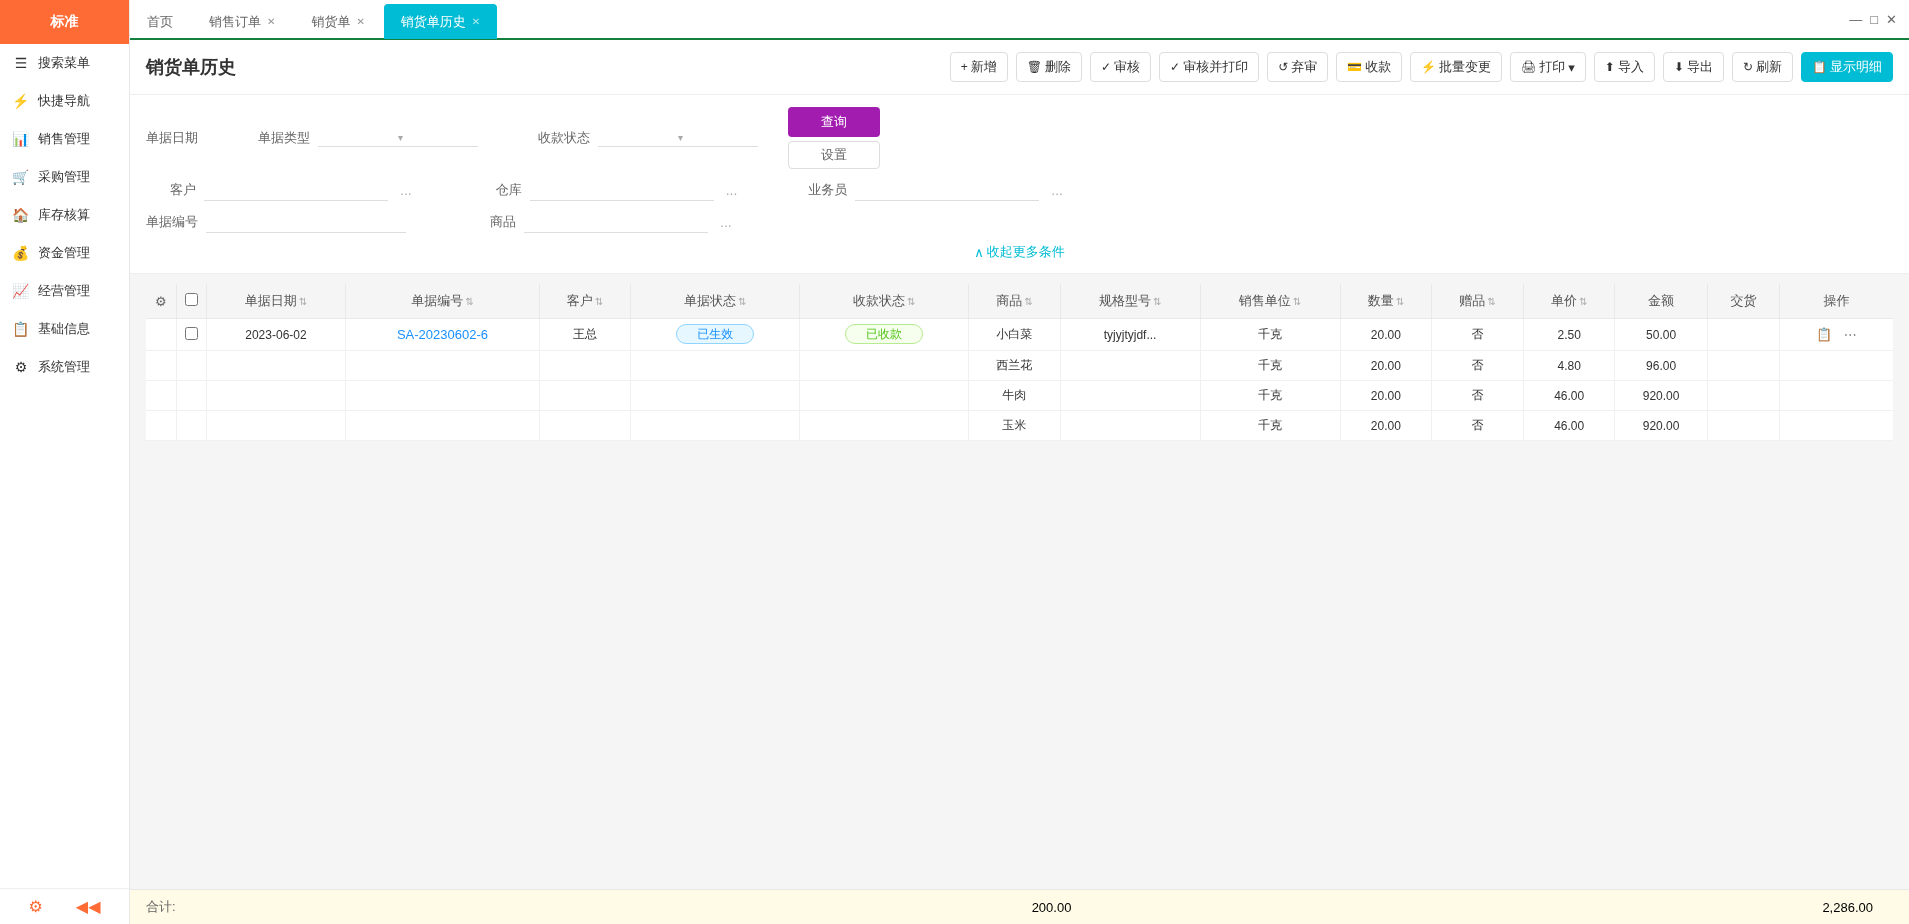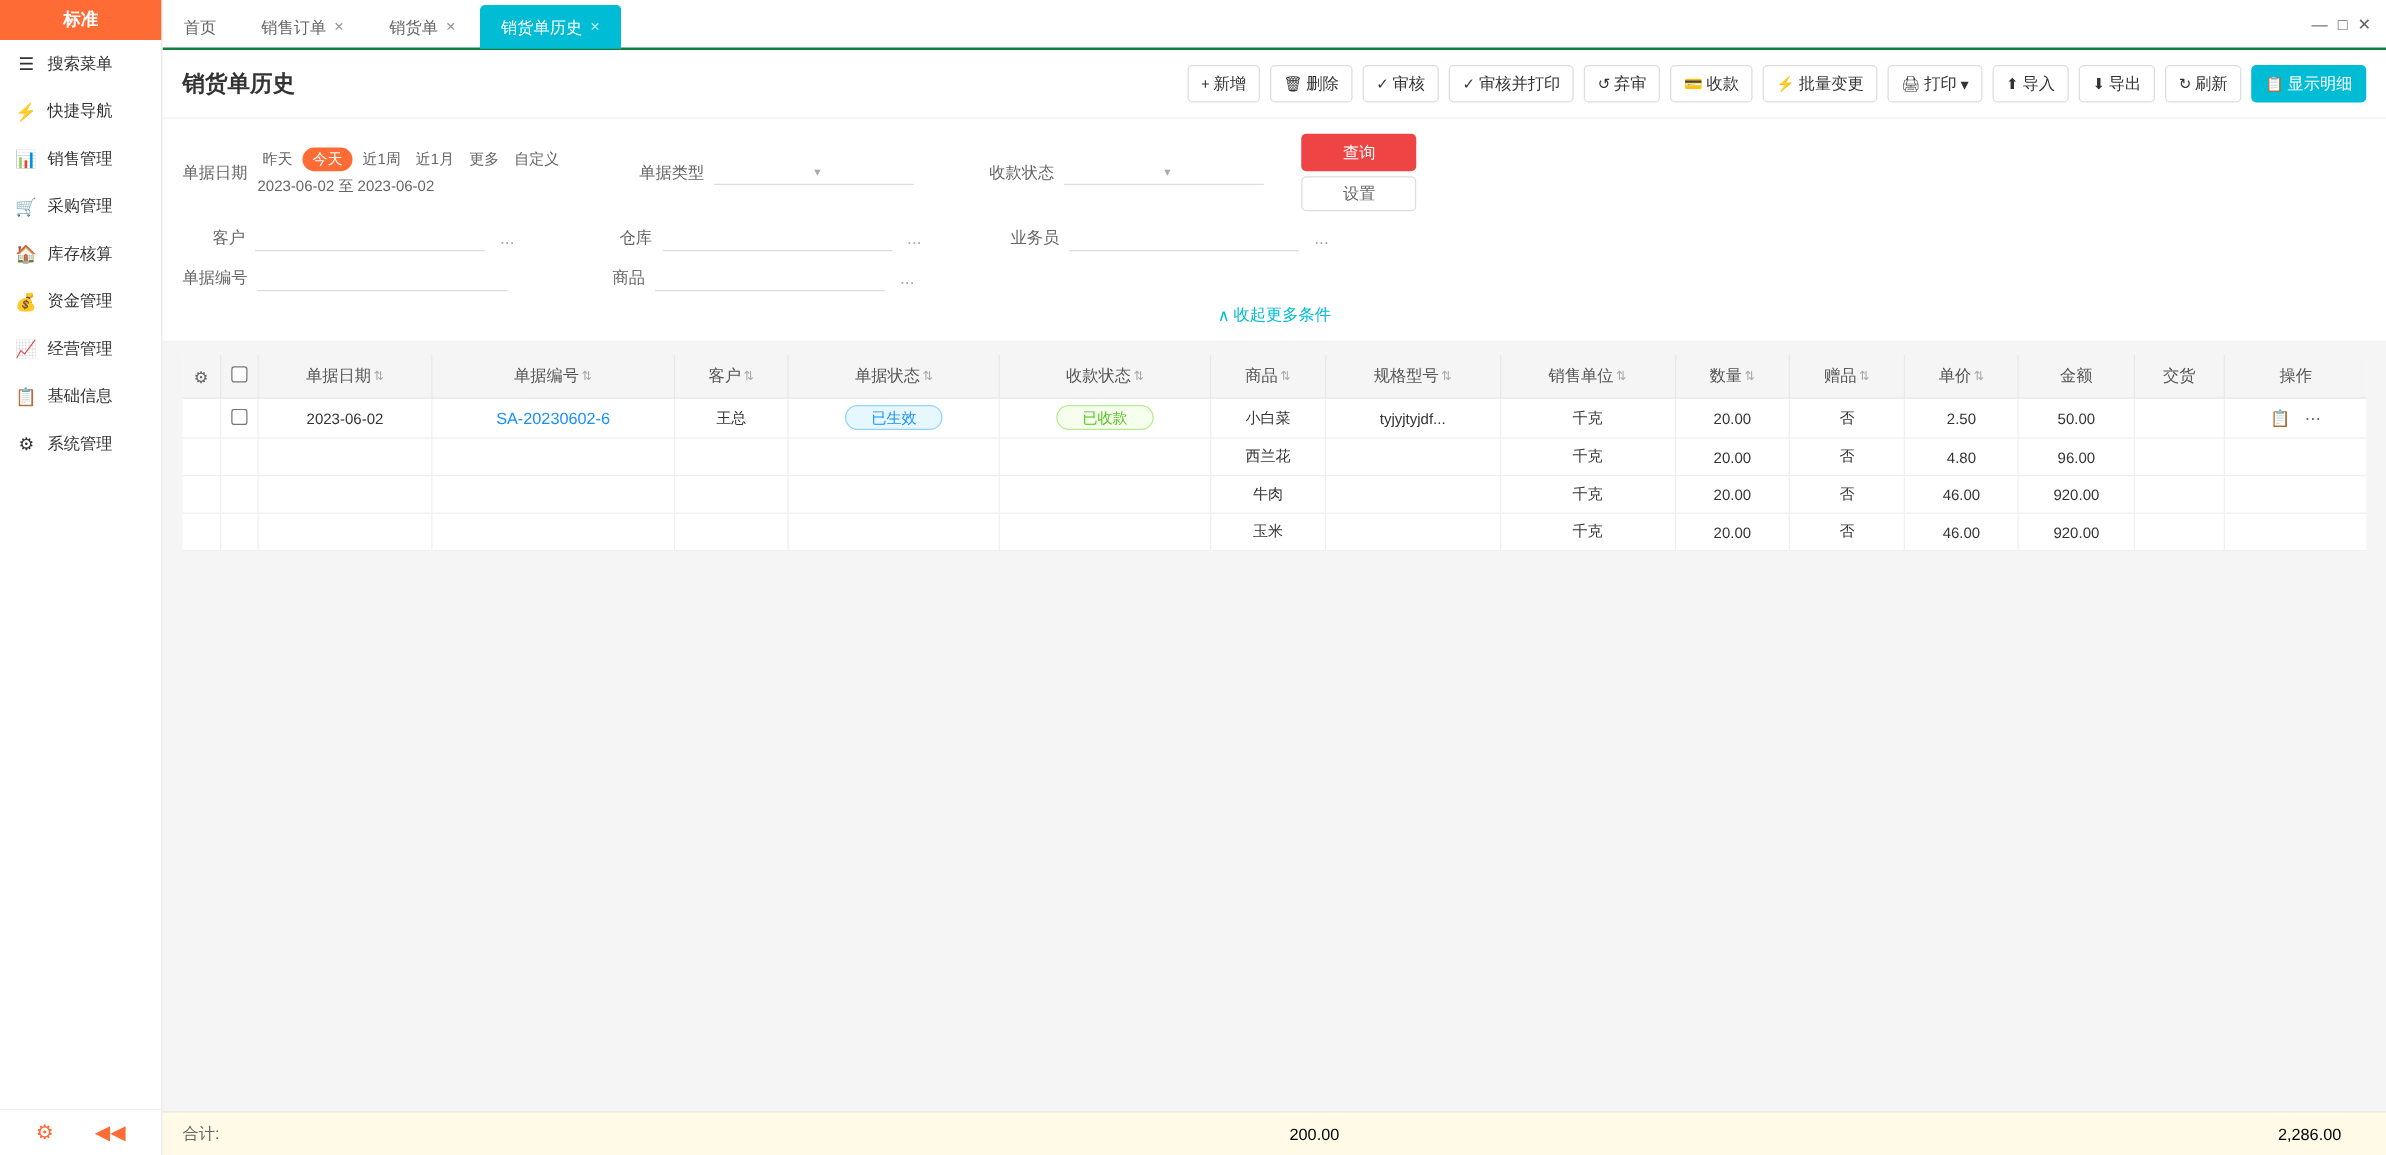--- a/index.html
+++ b/index.html
@@ -1,20 +1,20 @@
 <!DOCTYPE html>
 <html><head>
   <meta charset="utf-8">
   <style>
     * { box-sizing: border-box; margin: 0; padding: 0; font-family: 'Microsoft YaHei', Arial, sans-serif; font-size: 13px; }
     body { display: flex; height: 924px; overflow: hidden; background: #f5f5f5; }
 
     
     .sidebar { width: 130px; background: #fff; display: flex; flex-direction: column; border-right: 1px solid #e8e8e8; flex-shrink: 0; }
-    .sidebar-logo { height: 32px; background: #ff6b35; display: flex; align-items: center; justify-content: center; color: white; font-size: 14px; font-weight: bold; }
+    .sidebar-logo { height: 44px; background: #ff6b35; display: flex; align-items: center; justify-content: center; color: white; font-size: 14px; font-weight: bold; }
     .sidebar-item { display: flex; align-items: center; padding: 10px 12px; cursor: pointer; color: #333; gap: 8px; }
     .sidebar-icon { width: 18px; height: 18px; display: flex; align-items: center; justify-content: center; font-size: 14px; flex-shrink: 0; }
     .sidebar-bottom { margin-top: auto; border-top: 1px solid #eee; }
     .sidebar-bottom .sidebar-item { color: #666; }
 
     
     .main { flex: 1; display: flex; flex-direction: column; overflow: hidden; }
 
     
     .tab-bar { height: 40px; background: #fff; display: flex; align-items: center; border-bottom: 2px solid #15803d; padding-left: 0; flex-shrink: 0; }
@@ -39,21 +39,21 @@
     .filter-date-group { display: flex; flex-direction: column; gap: 4px; }
     .date-shortcuts { display: flex; gap: 4px; align-items: center; }
     .date-shortcut { color: #666; cursor: pointer; padding: 1px 4px; font-size: 12px; border-radius: 3px; }
     .date-shortcut.active { background: #ff6b35; color: white; border-radius: 10px; padding: 1px 8px; }
     .date-range { font-size: 12px; color: #666; }
     .filter-input { border: none; border-bottom: 1px solid #ddd; padding: 3px 4px; min-width: 120px; color: #333; outline: none; }
     .filter-dots { color: #aaa; cursor: pointer; font-size: 14px; margin-left: 4px; }
     .collapse-btn { color: #00bcd4; cursor: pointer; font-size: 12px; display: flex; align-items: center; gap: 3px; margin: 4px auto 0; width: fit-content; }
 
     
-    .query-btn { background: #ef4444; color: white; border: none; padding: 6px 20px; border-radius: 4px; cursor: pointer; font-size: 13px; }
+    .query-btn { background: #a21caf; color: white; border: none; padding: 6px 20px; border-radius: 4px; cursor: pointer; font-size: 13px; }
     .settings-btn { background: white; color: #666; border: 1px solid #ddd; padding: 4px 32px; border-radius: 4px; cursor: pointer; font-size: 13px; margin-top: 4px; }
 
     
     .table-wrapper { flex: 1; overflow: auto; padding: 10px 16px; }
     table { width: 100%; border-collapse: collapse; background: white; }
     thead tr { background: #f5f5f5; }
     th { padding: 8px 6px; text-align: center; color: #555; font-weight: normal; border-bottom: 1px solid #e8e8e8; border-right: 1px solid #e8e8e8; white-space: nowrap; font-size: 12px; }
     th:last-child { border-right: none; }
     td { padding: 6px 6px; text-align: center; border-bottom: 1px solid #f0f0f0; border-right: 1px solid #f0f0f0; color: #333; font-size: 12px; }
     td:last-child { border-right: none; }
@@ -218,31 +218,20 @@
         <span>显示明细</span>
       </button>
     </div>
   </div>
 
   <div class="filter-area">
     <div class="filter-row">
 
       <div class="filter-item">
         <span class="filter-label">单据日期</span>
-        <div class="filter-date-group">
-          <div class="date-shortcuts">
-            <span class="date-shortcut">昨天</span>
-            <span class="date-shortcut active">今天</span>
-            <span class="date-shortcut">近1周</span>
-            <span class="date-shortcut">近1月</span>
-            <span class="date-shortcut">更多</span>
-            <span class="date-shortcut">自定义</span>
-          </div>
-          <span class="date-range">2023-06-02 至 2023-06-02</span>
-        </div>
       </div>
 
       <div class="filter-item" style="margin-left: 40px;">
         <span class="filter-label">单据类型</span>
         <div class="select-wrapper">
           <span></span>
           <span class="select-arrow">▾</span>
         </div>
       </div>
 

